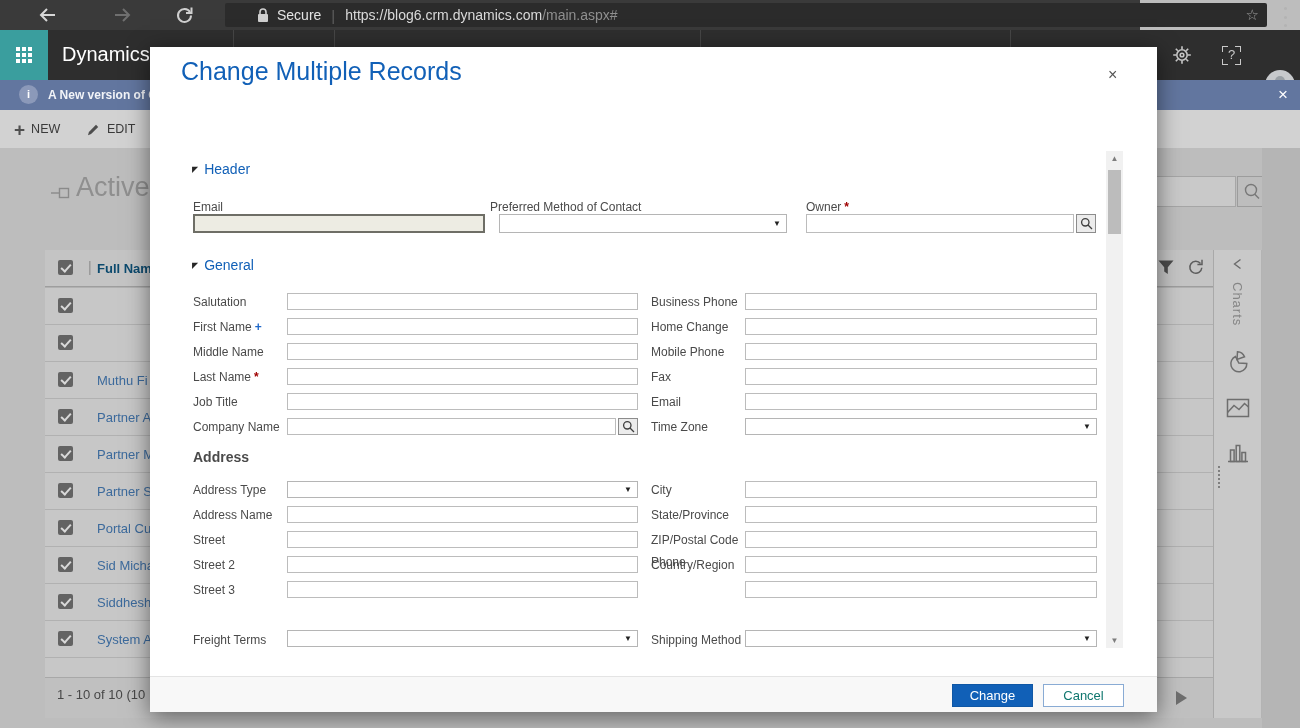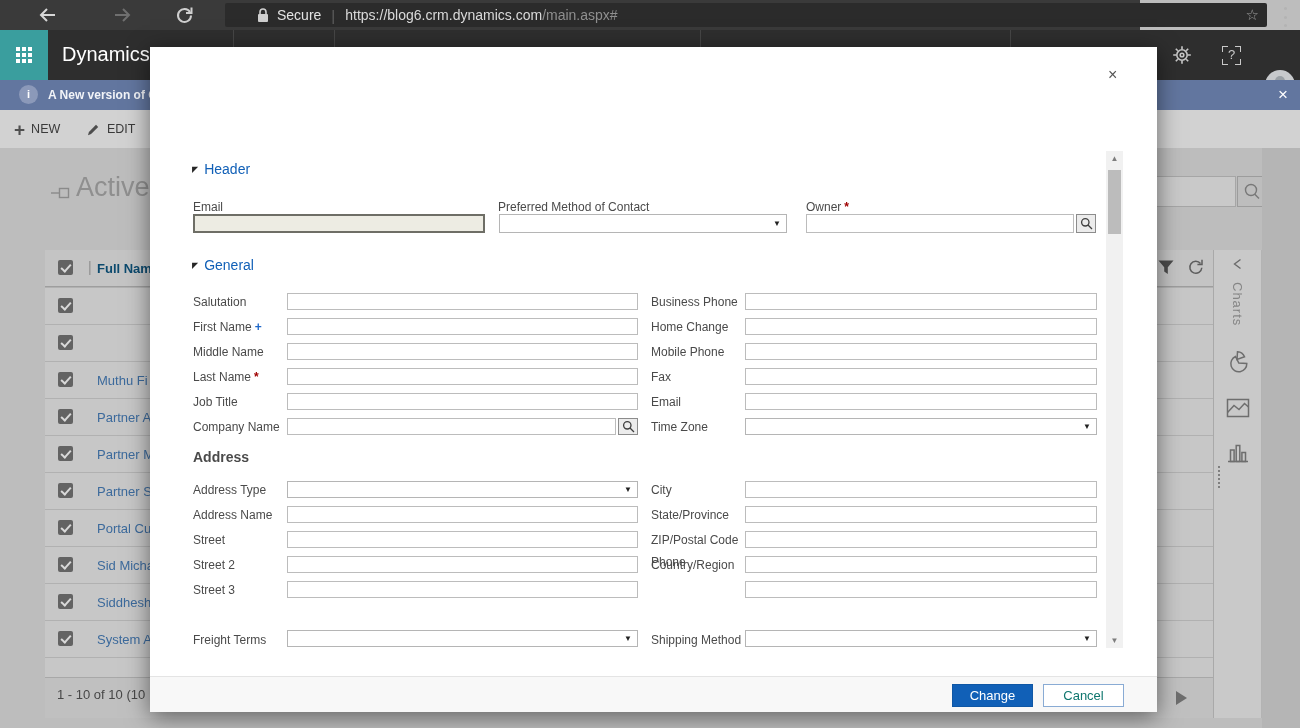--- a/index.html
+++ b/index.html
@@ -306,26 +306,27 @@
         <i></i>
         <i></i>
         <i></i>
         <i></i>
         <i></i>
       </span>
   </div>
   <div class="rightstrip"></div>
 
   <div class="modal">
+    <div class="mtitle">Change Multiple Records</div>
     <div class="mclose">×</div>
 
     <span class="sectitle" style="left:42px;top:114px">Header</span>
     <span class="flabel" style="left:43px;top:153px">Email</span>
     <input class="hdr-email" style="left: 43px; top: 167px; width: 282px;">
-    <span class="flabel" style="left:348px;top:153px">Preferred Method of Contact</span>
+    <span class="flabel" style="left:340px;top:153px">Preferred Method of Contact</span>
     <div class="sel" style="left:349px;top:167px;width:288px">
         <span class="arr"></span>
       </div>
     <span class="flabel" style="left:656px;top:153px"><span>Owner</span><span class="mk req">*</span></span>
     <input class="ftext hdrtext" style="left: 656px; top: 167px; width: 260px;">
     <span class="lookup" style="left:926px;top:167px">
       <svg width="13" height="13" viewBox="0 0 13 13">
           <circle cx="5.3" cy="5.3" r="3.7" fill="none" stroke="#3f3f3f" stroke-width="1.3"></circle>
           <path d="M8 8 L12 12" stroke="#3f3f3f" stroke-width="1.3"></path>
         </svg>

